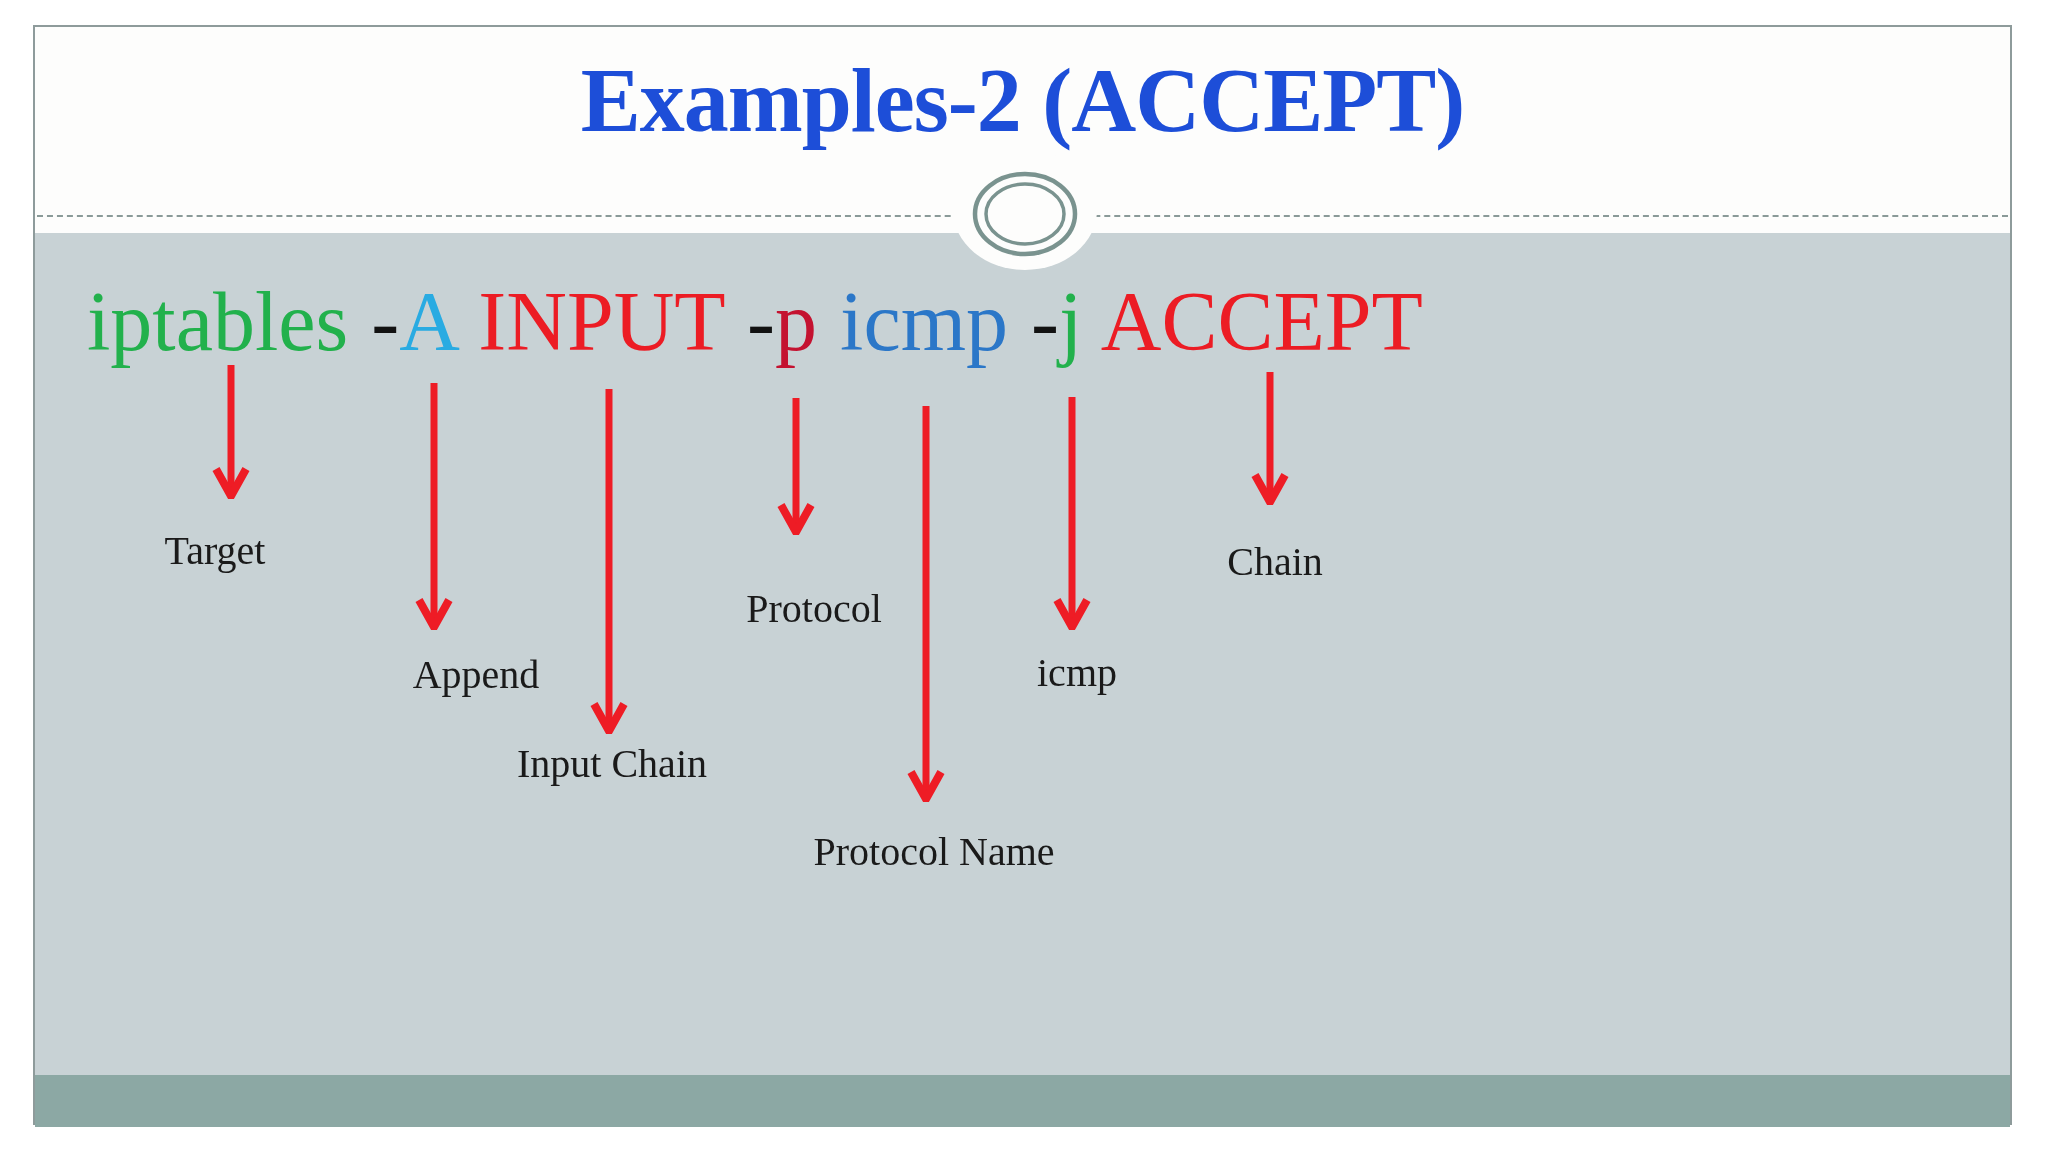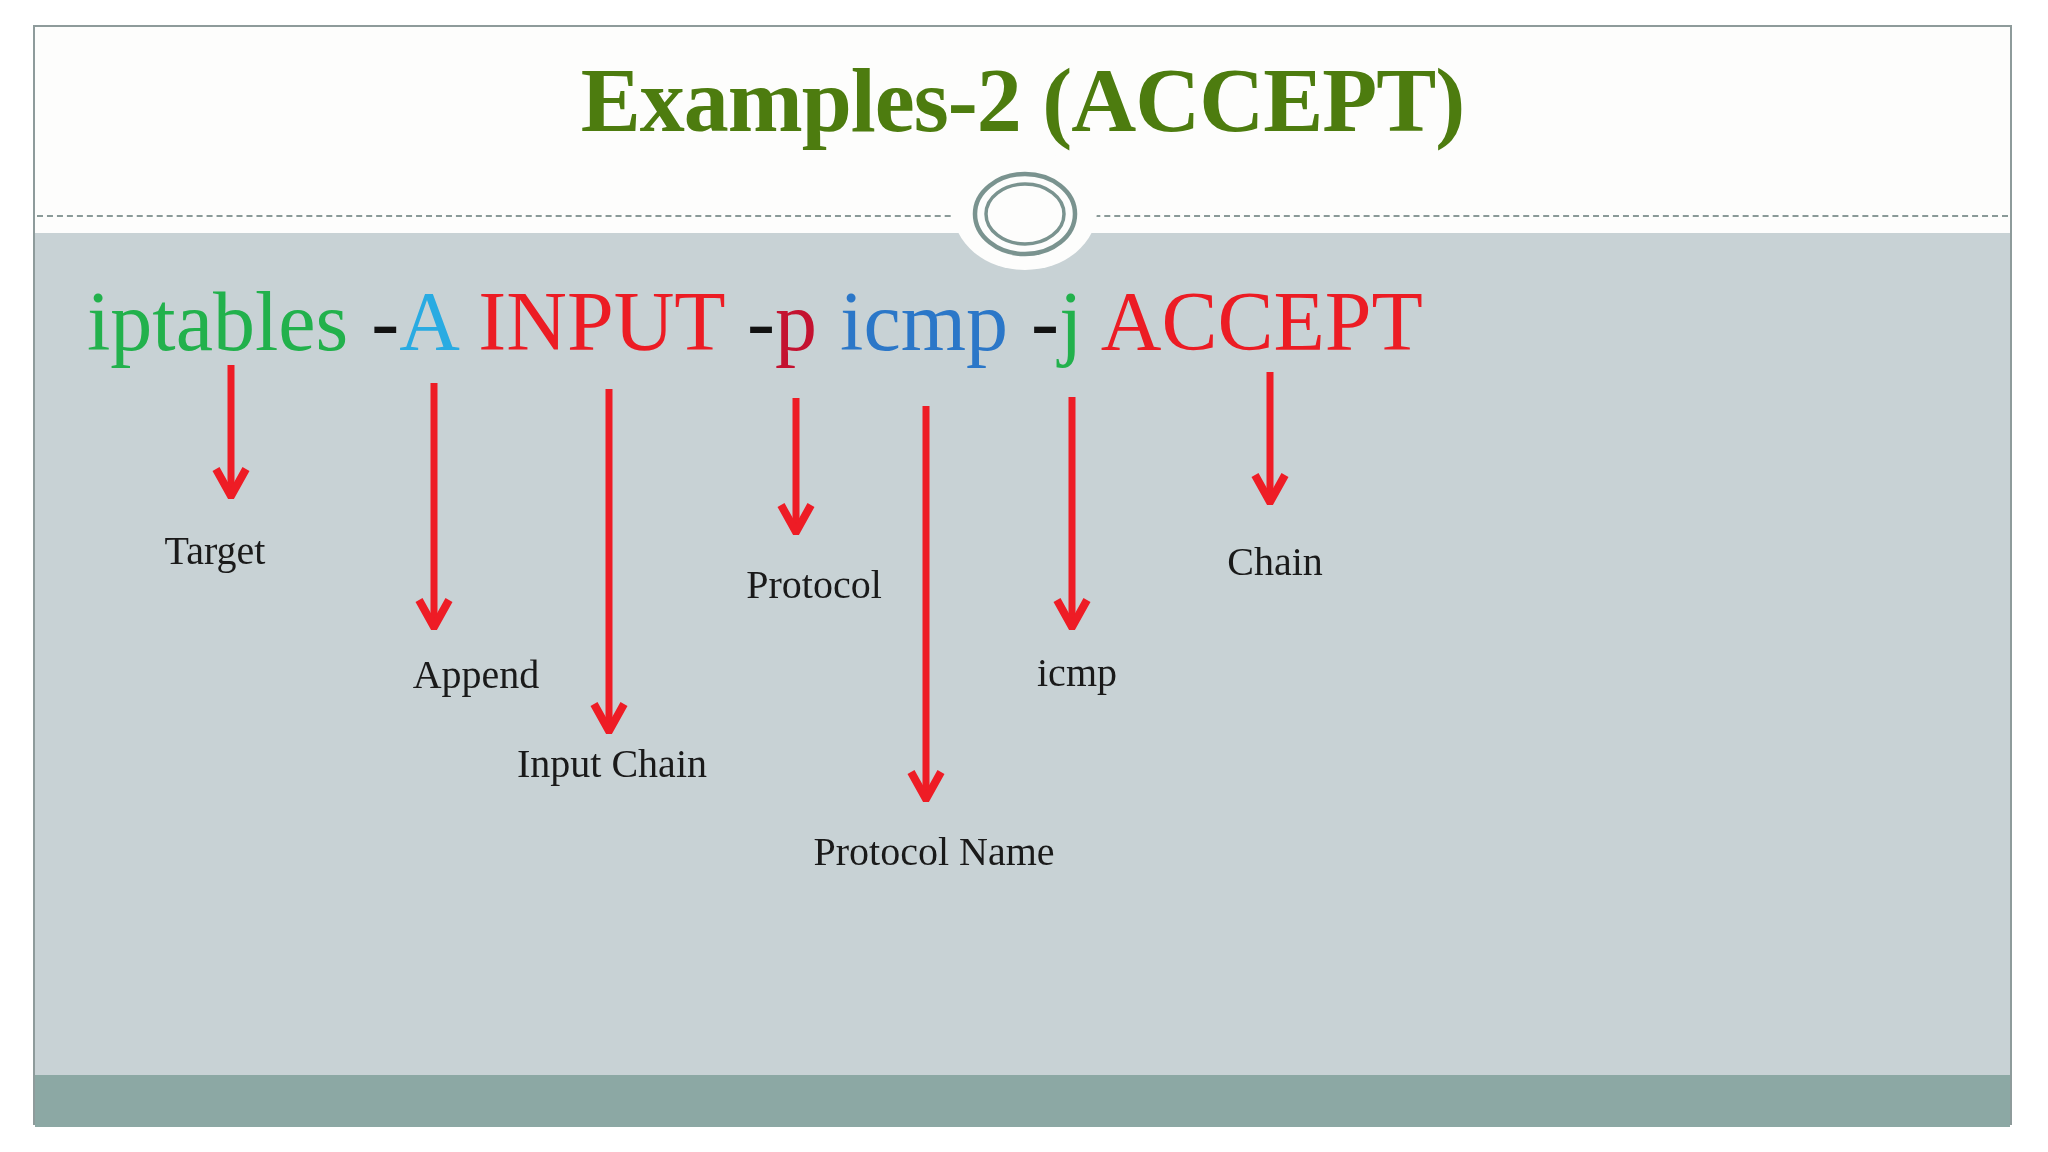--- a/index.html
+++ b/index.html
@@ -4,21 +4,21 @@
 <style>
   html,body{margin:0;padding:0;background:#ffffff;}
   .stage{position:relative;width:2048px;height:1152px;background:#ffffff;overflow:hidden;
          font-family:"Liberation Serif","DejaVu Serif",serif;}
   .slide{position:absolute;left:33px;top:25px;width:1979px;height:1100px;
          border:2px solid #8E9B9B;box-sizing:border-box;background:#FDFDFC;}
   .header{position:absolute;left:0;top:0;width:100%;height:206px;background:#FDFDFC;}
   .content{position:absolute;left:0;top:206px;width:100%;height:842px;background:#C8D2D5;}
   .footer{position:absolute;left:0;top:1048px;width:100%;height:52px;background:#8CA8A4;}
   .title{position:absolute;left:0;top:22px;width:100%;margin:0;text-align:center;
-         font-size:90px;font-weight:bold;color:#4d7c0f;letter-spacing:-1px;z-index:1;}
+         font-size:90px;font-weight:bold;color:#1d4ed8;letter-spacing:-1px;z-index:1;}
   .dashed-line{position:absolute;left:2px;right:2px;top:188px;height:0;
                border-top:2px dashed #8A9A98;z-index:1;}
   .ornament-bump{position:absolute;left:918px;top:123px;width:144px;height:120px;
                  border-radius:50%;background:#FDFDFC;z-index:2;}
   .ornament-rings{position:absolute;left:935px;top:142px;z-index:3;}
   .command{position:absolute;left:52px;top:253px;z-index:4;font-size:84px;line-height:1;
            word-spacing:2px;white-space:pre;}
   .command span{white-space:pre;margin-top:8px;}
   .arrow{position:absolute;z-index:4;}
   .ann-label{position:absolute;z-index:4;font-size:40px;line-height:1.05;color:#1A1A1A;
@@ -56,21 +56,21 @@
         <div class="ann-label" style="left: 417px; top: 627px; margin-left: 24px;">Append</div>
         <svg width="44" height="345" class="arrow" style="left: 552px; top: 362px;">
           <line x1="22" y1="0" x2="22" y2="337" stroke="#EE1C25" stroke-width="7"></line>
           <polyline points="7,315 22,342 37,315" fill="none" stroke="#EE1C25" stroke-width="8"></polyline>
         </svg>
         <div class="ann-label" style="left: 577px; top: 716px;">Input Chain</div>
         <svg width="44" height="137" class="arrow" style="left: 739px; top: 371px;">
           <line x1="22" y1="0" x2="22" y2="129" stroke="#EE1C25" stroke-width="7"></line>
           <polyline points="7,107 22,134 37,107" fill="none" stroke="#EE1C25" stroke-width="8"></polyline>
         </svg>
-        <div class="ann-label" style="left: 779px; top: 537px;">Protocol</div>
+        <div class="ann-label" style="left: 779px; top: 561px;">Protocol</div>
         <svg width="44" height="396" class="arrow" style="left: 869px; top: 379px;">
           <line x1="22" y1="0" x2="22" y2="388" stroke="#EE1C25" stroke-width="7"></line>
           <polyline points="7,366 22,393 37,366" fill="none" stroke="#EE1C25" stroke-width="8"></polyline>
         </svg>
         <div class="ann-label" style="left: 899px; top: 804px; text-align: right;">Protocol Name</div>
         <svg width="44" height="233" class="arrow" style="left: 1015px; top: 370px;">
           <line x1="22" y1="0" x2="22" y2="225" stroke="#EE1C25" stroke-width="7"></line>
           <polyline points="7,203 22,230 37,203" fill="none" stroke="#EE1C25" stroke-width="8"></polyline>
         </svg>
         <div class="ann-label" style="left: 1042px; top: 625px;">icmp</div>

